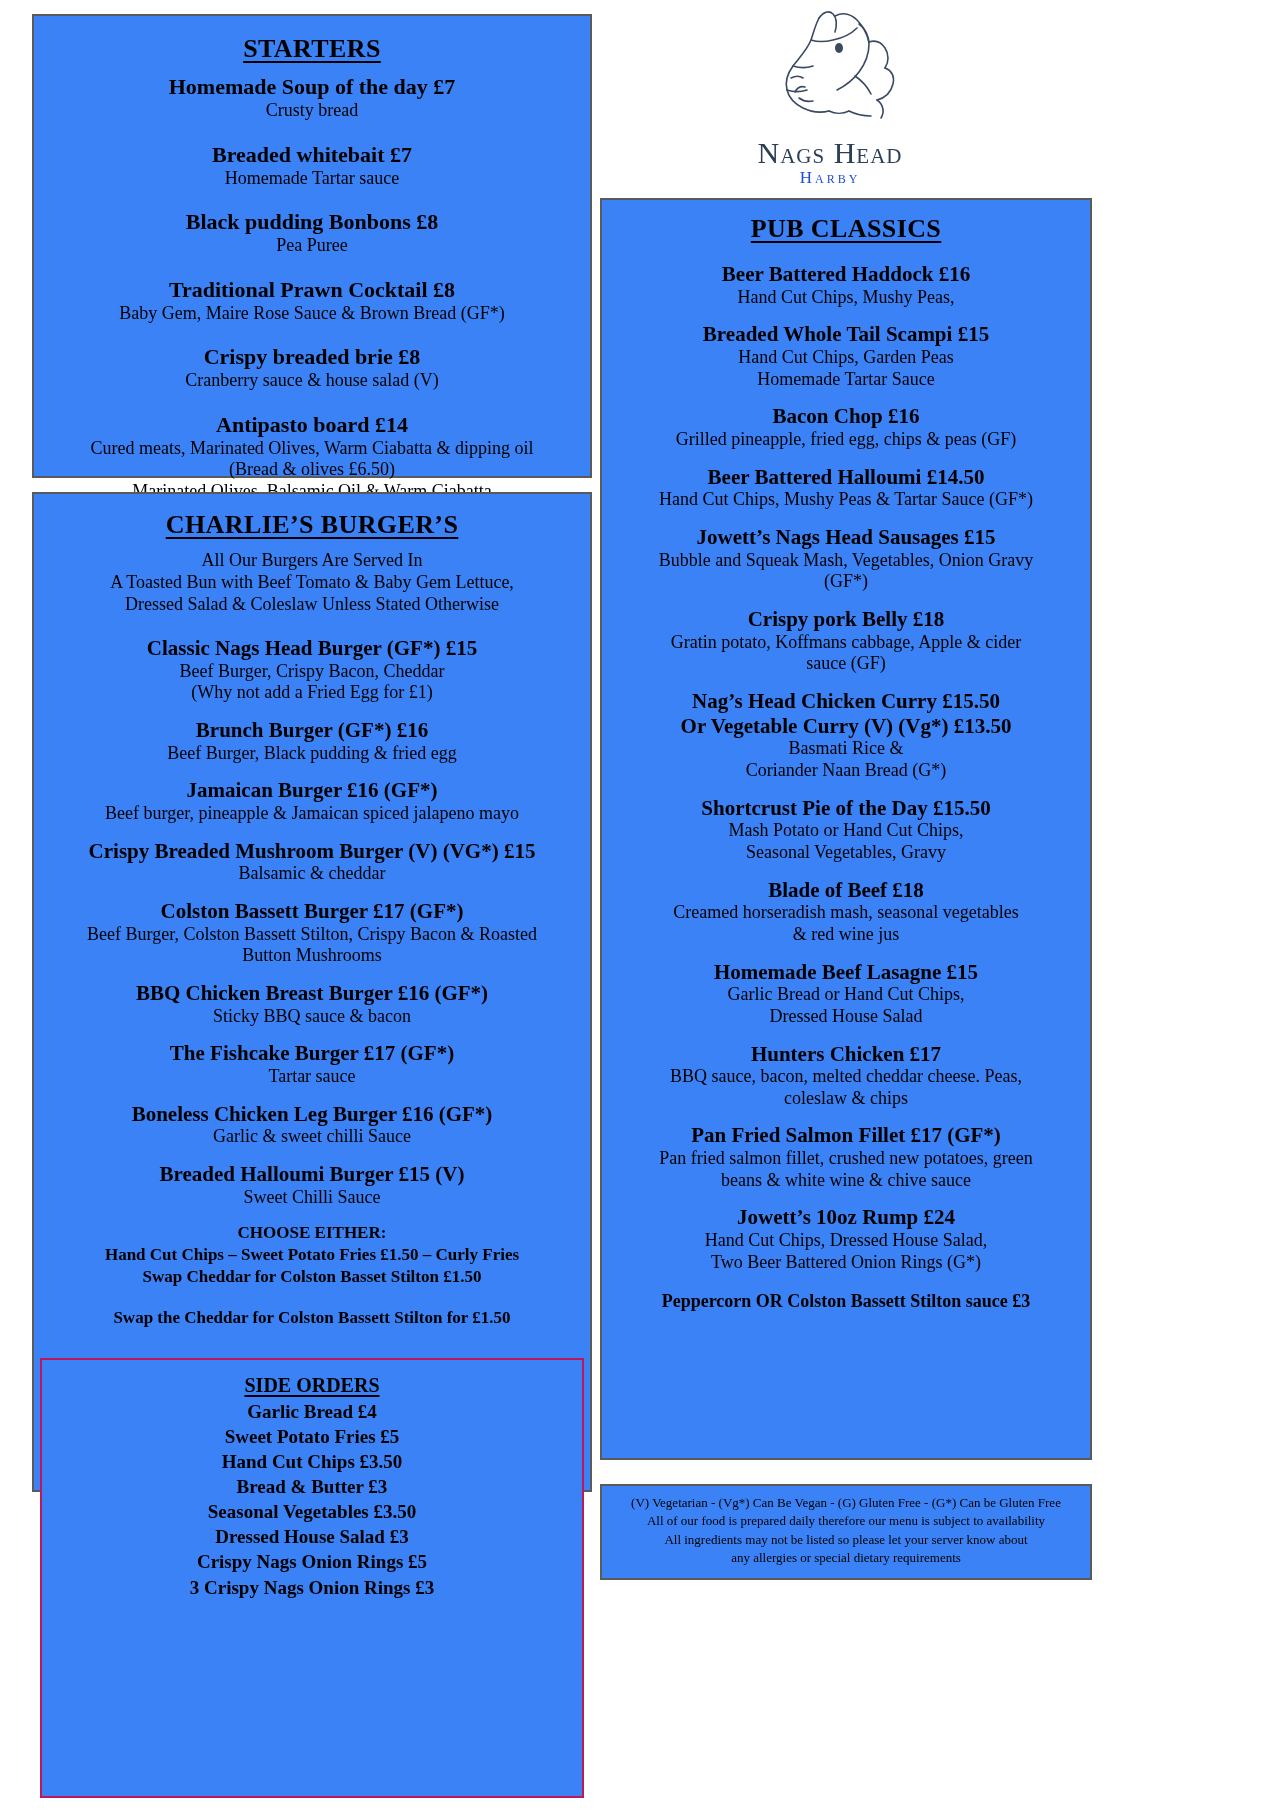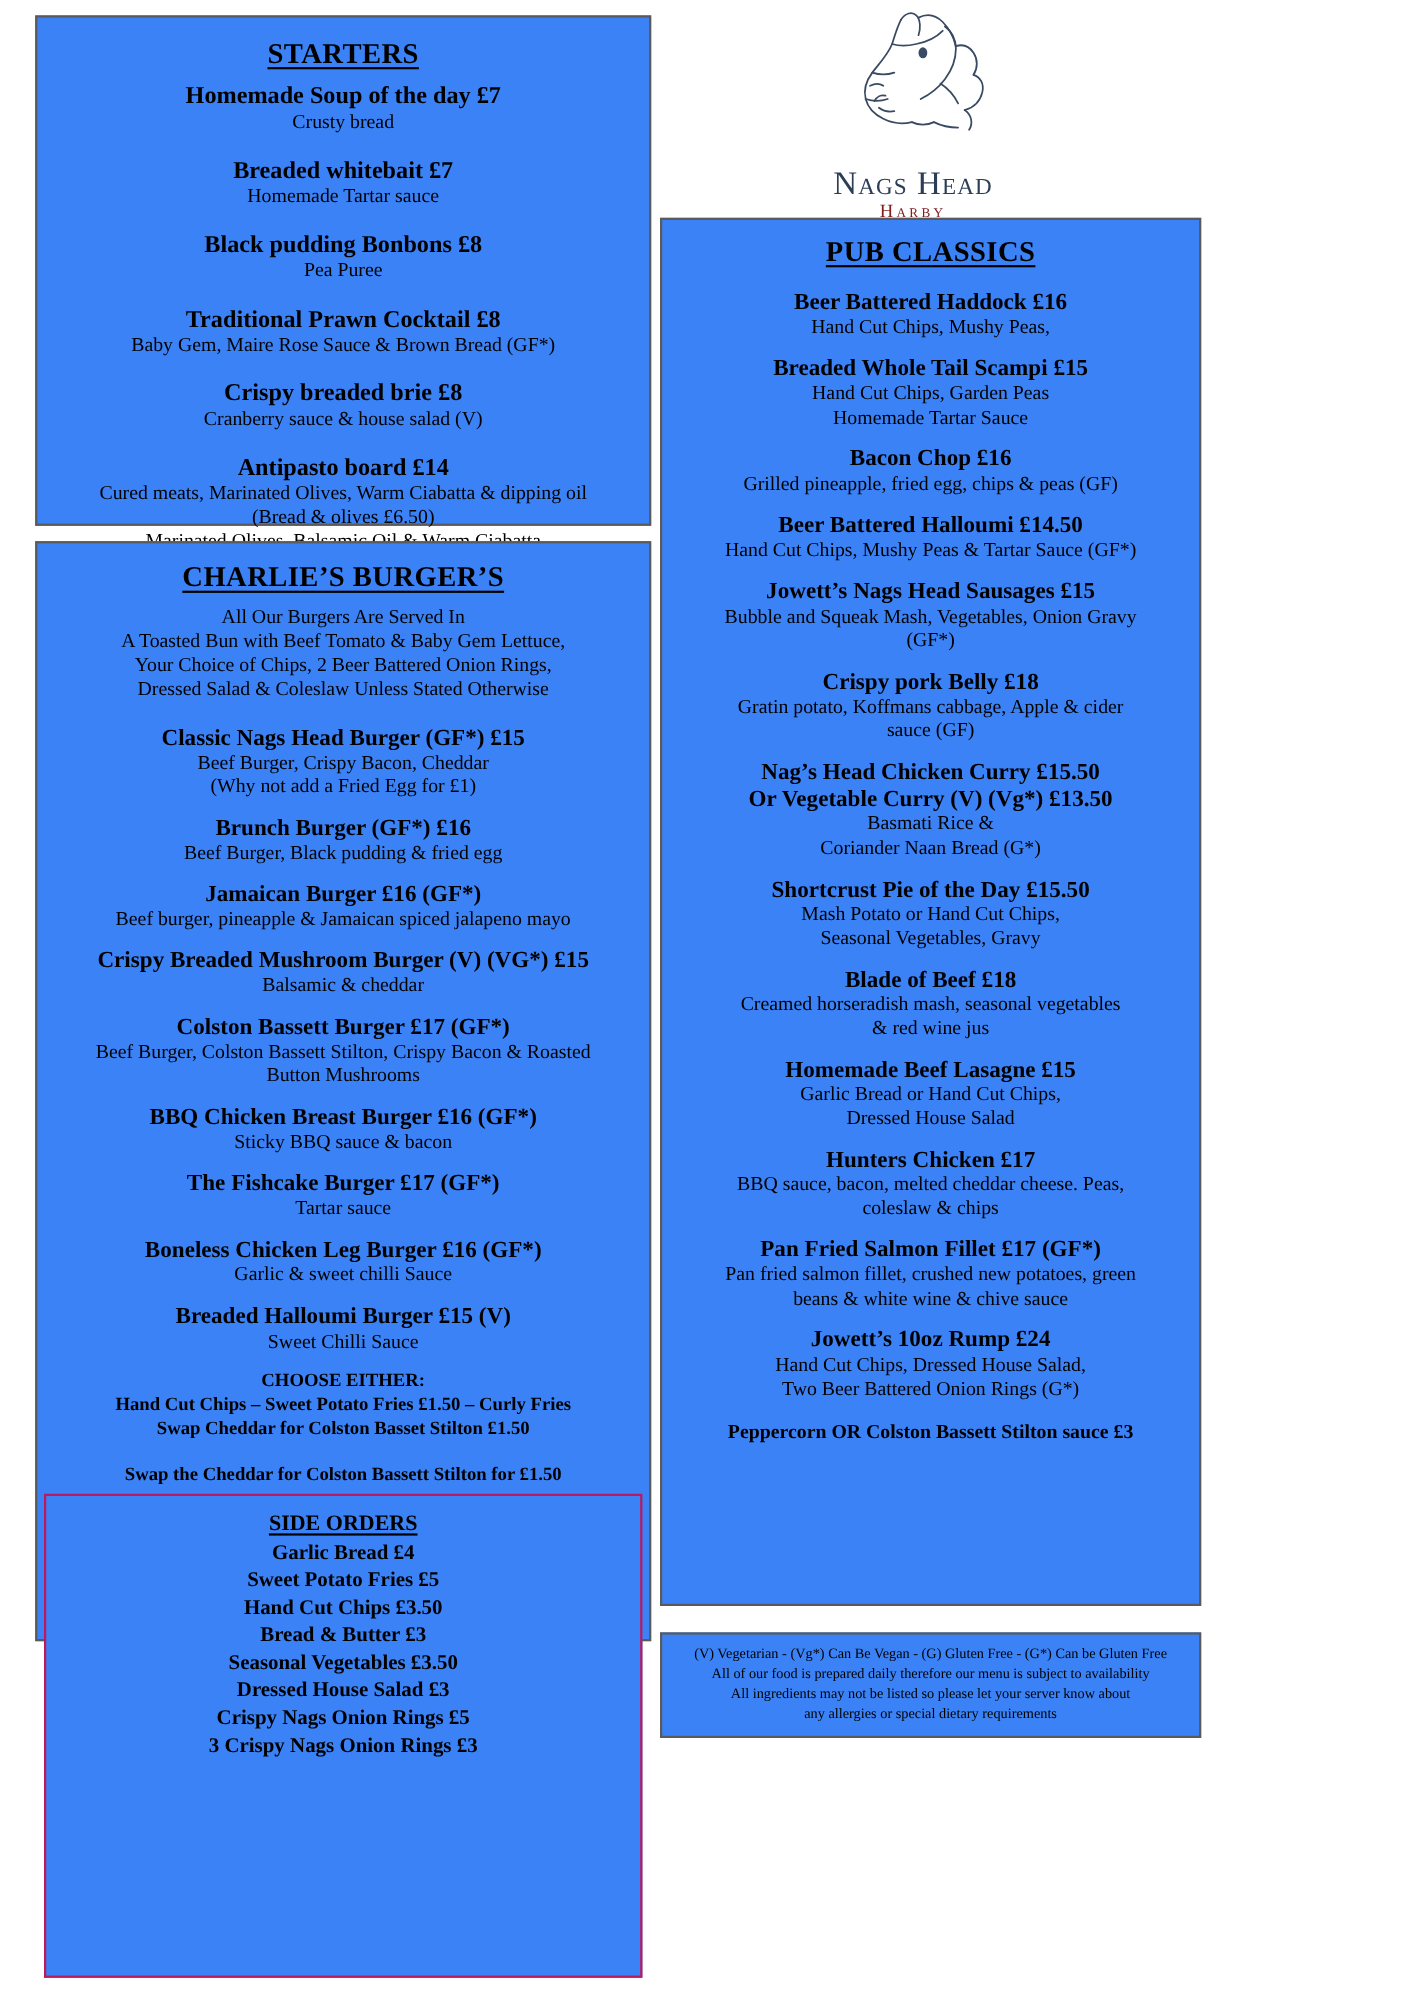--- a/index.html
+++ b/index.html
@@ -120,26 +120,26 @@
     left: 700px; top: 6px;
     width: 260px; height: 180px;
     text-align: center;
   }
   #logo svg { display: block; margin: 0 auto; }
   #logo-name {
     font-family: "Liberation Serif", "DejaVu Serif", serif;
     color: #2c3e55;
     font-size: 30px;
     letter-spacing: 1px;
-    margin-top: 16px;
+    margin-top: 2px;
     font-variant: small-caps;
     font-weight: normal;
   }
   #logo-sub {
-    color: #7f1d1d;
+    color: #1d4ed8;
     font-size: 17px;
     letter-spacing: 3px;
     margin-top: -2px;
     font-variant: small-caps;
   }
 
   
   #classics-panel {
     left: 600px; top: 198px;
     width: 492px; height: 1262px;
@@ -208,21 +208,20 @@
         </div>
         <div class="gap-md"></div>
       </div>
   </div>
 
   <div class="panel" id="burgers-panel">
     <div class="sec-title">CHARLIE’S BURGER’S</div>
     <div class="burger-intro" id="burger-intro">
         <div>All Our Burgers Are Served In</div>
         <div>A Toasted Bun with Beef Tomato &amp; Baby Gem Lettuce,</div>
-        <div>Your Choice of Chips, 2 Beer Battered Onion Rings,</div>
         <div>Dressed Salad &amp; Coleslaw Unless Stated Otherwise</div>
       </div>
     <div id="burgers-list">
         <div class="gap-md"></div>
         <div class="item">
           <div class="item-name">Classic Nags Head Burger (GF*) £15</div>
           <div class="item-desc">Beef Burger, Crispy Bacon, Cheddar</div>
           <div class="item-desc">(Why not add a Fried Egg for £1)</div>
         </div>
         <div class="gap-sm"></div>

